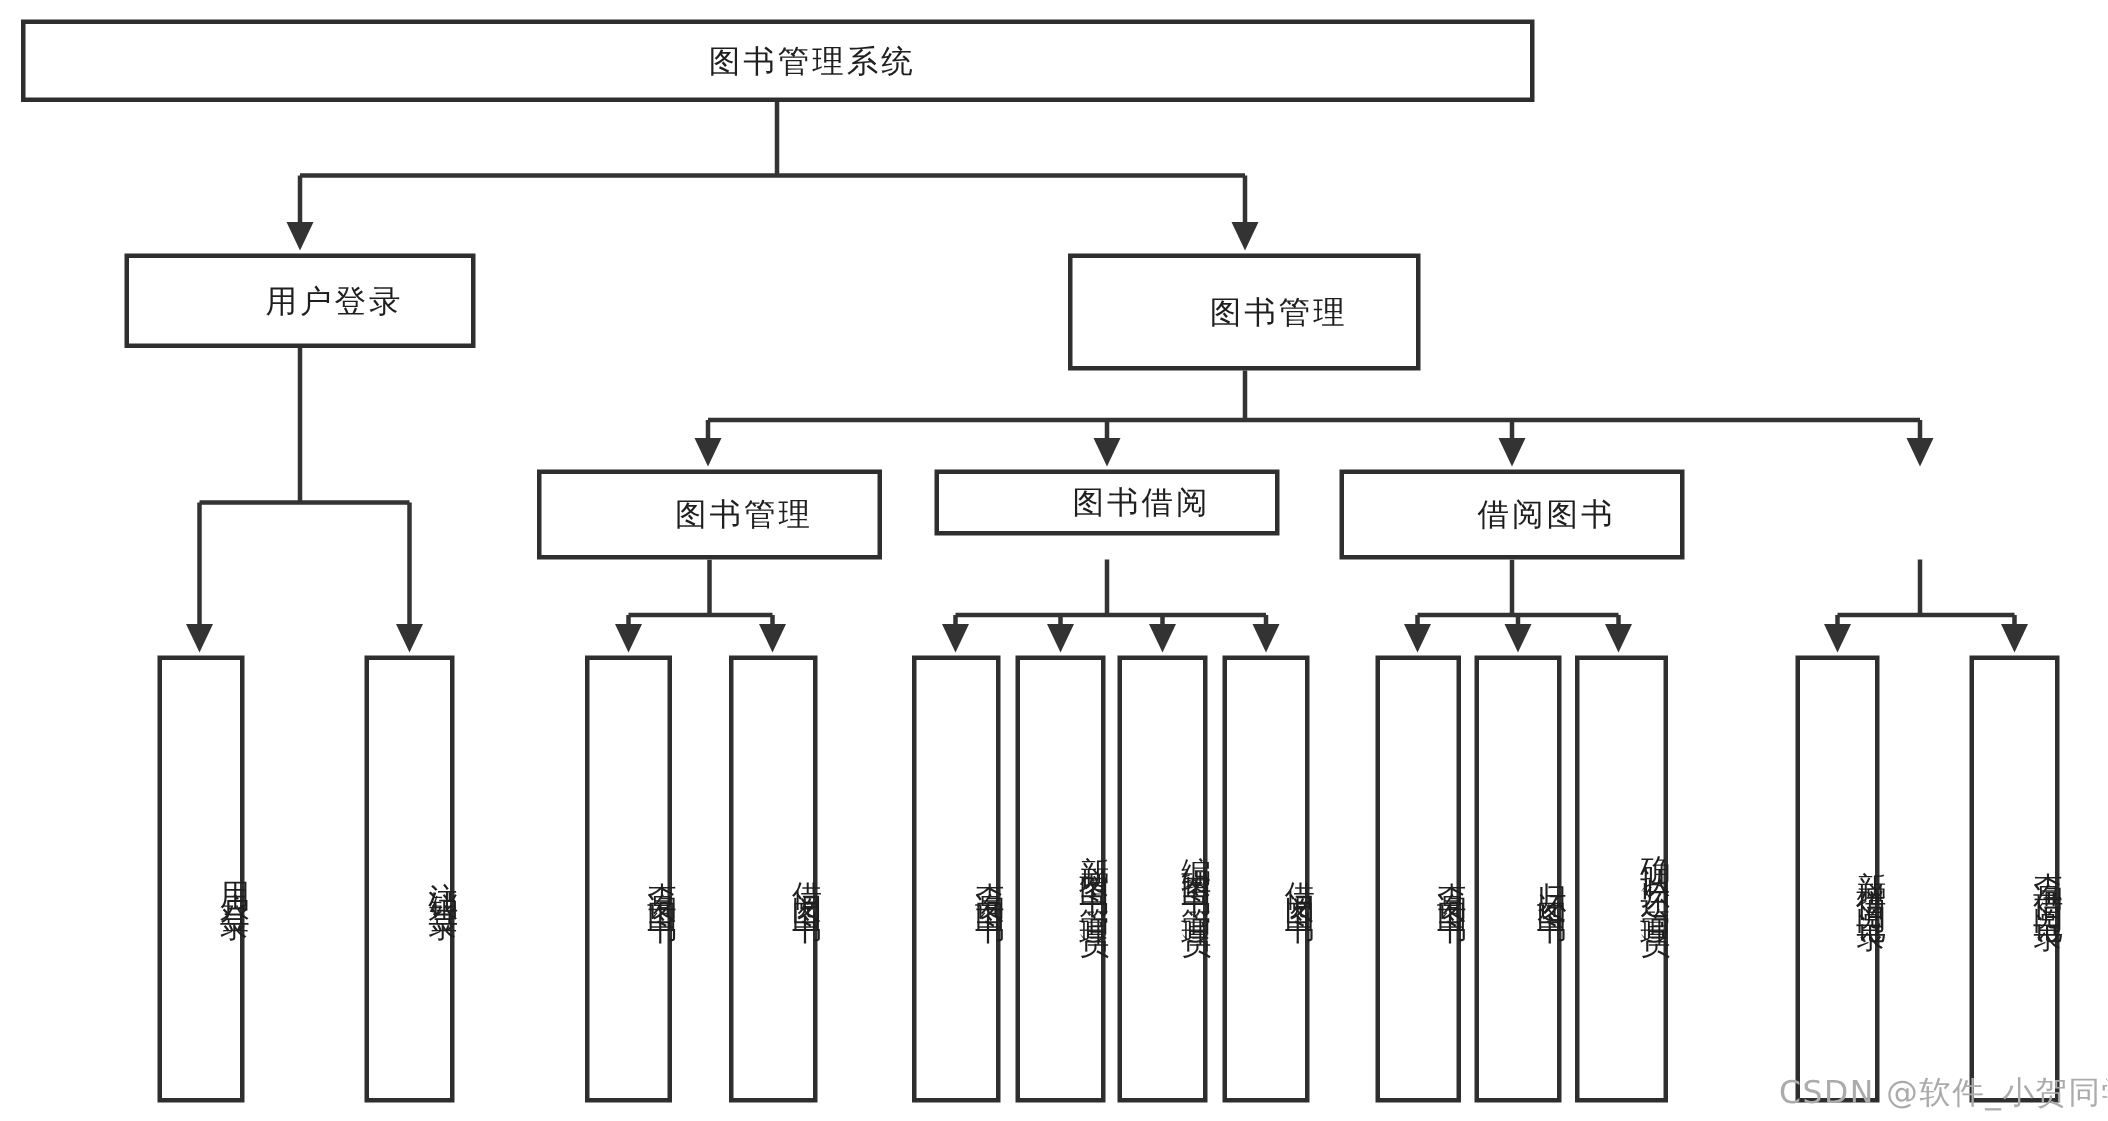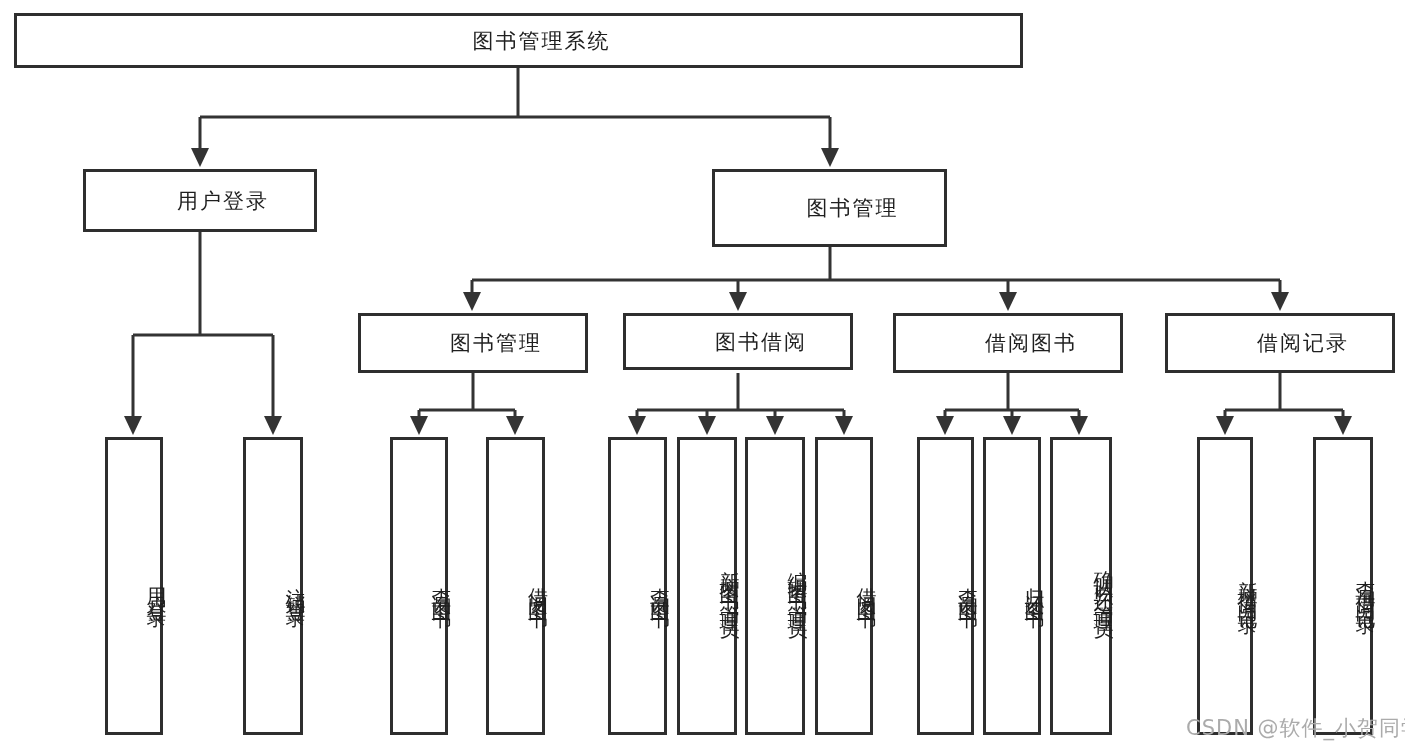--- a/index.html
+++ b/index.html
@@ -83,28 +83,25 @@
   <div class="node h" style="left:83px;top:169px;width:234px;height:63px">
     <span>用户登录</span>
   </div>
   <div class="node h" style="left:712px;top:169px;width:235px;height:78px">
     <span>图书管理</span>
   </div>
 
   <div class="node h" style="left:358px;top:313px;width:230px;height:60px">
     <span>图书管理</span>
   </div>
-  <div class="node h" style="left:623px;top:313px;width:230px;height:57px">
+  <div class="node h" style="left:623px;top:313px;width:230px;height:44px">
     <span>图书借阅</span>
   </div>
   <div class="node h" style="left:893px;top:313px;width:230px;height:60px">
     <span>借阅图书</span>
-  </div>
-  <div class="node h" style="left:1165px;top:313px;width:230px;height:60px">
-    <span>借阅记录</span>
   </div>
 
   <div class="node v" style="left:105px;top:437px;width:58px;height:298px">
     <span>用户登录</span>
   </div>
   <div class="node v" style="left:243px;top:437px;width:60px;height:298px">
     <span>注销登录</span>
   </div>
 
   <div class="node v" style="left:390px;top:437px;width:58px;height:298px">

